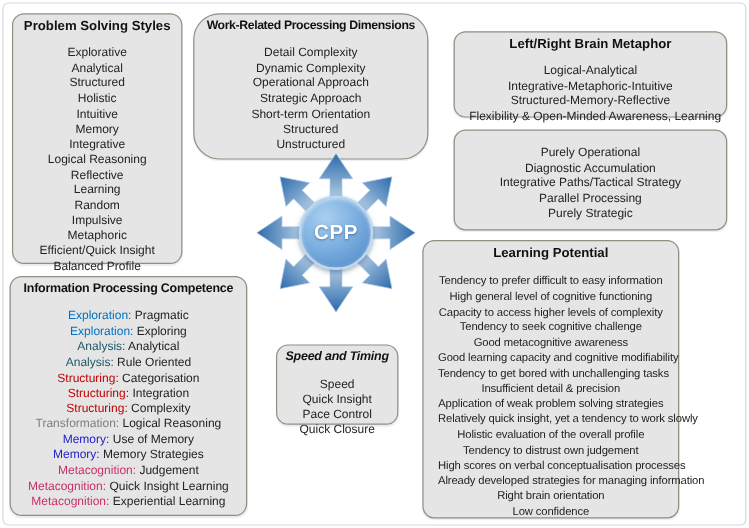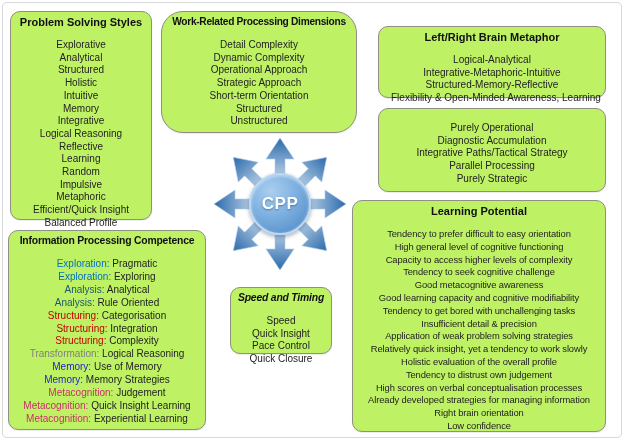--- a/index.html
+++ b/index.html
@@ -2,21 +2,21 @@
 <html><head>
 <meta charset="utf-8">
 <style>
   html,body{margin:0;padding:0;background:#fff;}
   #canvas{
     position:relative;width:624px;height:440px;background:#fff;overflow:hidden;
     font-family:"Liberation Sans",sans-serif;
   }
   .frame{position:absolute;inset:2px;border:1px solid #d8d8d8;border-radius:5px;pointer-events:none;}
   .box{
-    position:absolute;background:#bef264;border:1px solid #8f8f82;border-radius:10px;
+    position:absolute;background:#e5e5e5;border:1px solid #8f8f82;border-radius:10px;
     box-sizing:border-box;padding:3px 2px 2px 2px;text-align:center;
     box-shadow:0 1px 1px rgba(0,0,0,.08);
   }
   .box h3{
     margin:0 0 1px 0;font-size:11px;line-height:14px;color:#111;font-weight:bold;white-space:nowrap;
   }
   .box ul{
     margin:10px;padding:0;list-style:none;font-size:10px;line-height:12.7px;color:#222;
   }
   .box ul li{white-space:nowrap;}
@@ -24,24 +24,24 @@
   #box-pss{left:10px;top:11px;width:142px;height:209px;}
   #box-wrpd{left:161px;top:11px;width:196px;height:122px;border-radius:22px;}
   #box-wrpd h3{font-size:10.2px;letter-spacing:-0.3px;}
   #box-lrbm{left:378px;top:26px;width:228px;height:72px;}
   #box-cplw{left:378px;top:108px;width:228px;height:84px;}
   #box-ipc{left:8px;top:230px;width:198px;height:200px;}
   #box-ipc h3{font-size:10.4px;letter-spacing:-0.2px;}
   #box-ipc ul{line-height:12.9px;}
   #box-st{left:230px;top:287px;width:102px;height:67px;}
   #box-st h3{font-size:10.4px;letter-spacing:-0.2px;font-style:italic;}
-  #box-lp{left:352px;top:200px;width:254px;height:232px;}
+  #box-lp{left:352px;top:200px;width:214px;height:232px;}
   #box-lp ul{font-size:9.4px;letter-spacing:-0.1px;line-height:12.8px;}
   
-  #hub{position:absolute;left:205px;top:129px;width:150px;height:150px;}
+  #hub{position:absolute;left:205px;top:119px;width:150px;height:150px;}
   #hub svg{position:absolute;left:0;top:0;width:150px;height:150px;}
   #cpp-circle{
     position:absolute;left:44px;top:44px;width:62px;height:62px;border-radius:50%;
     background:radial-gradient(circle at 35% 28%, #a9cfef 0%, #7db0e0 45%, #4a83c4 100%);
     border:2px solid #bcd8f1;box-sizing:border-box;
     box-shadow:0 2px 4px rgba(40,70,110,.45), inset 0 1px 3px rgba(255,255,255,.55);
     display:flex;align-items:center;justify-content:center;
     color:#fff;font-weight:bold;font-size:17px;letter-spacing:0.5px;
     text-shadow:0 1px 2px rgba(20,50,90,.5);
   }
@@ -131,21 +131,21 @@
         <li>Speed</li>
         <li>Quick Insight</li>
         <li>Pace Control</li>
         <li>Quick Closure</li>
       </ul>
   </section>
 
   <section class="box" id="box-lp">
     <h3>Learning Potential</h3>
     <ul>
-        <li>Tendency to prefer difficult to easy orientation</li>
+        <li>Tendency to prefer difficult to easy information</li>
         <li>High general level of cognitive functioning</li>
         <li>Capacity to access higher levels of complexity</li>
         <li>Tendency to seek cognitive challenge</li>
         <li>Good metacognitive awareness</li>
         <li>Good learning capacity and cognitive modifiability</li>
         <li>Tendency to get bored with unchallenging tasks</li>
         <li>Insufficient detail &amp; precision</li>
         <li>Application of weak problem solving strategies</li>
         <li>Relatively quick insight, yet a tendency to work slowly</li>
         <li>Holistic evaluation of the overall profile</li>

